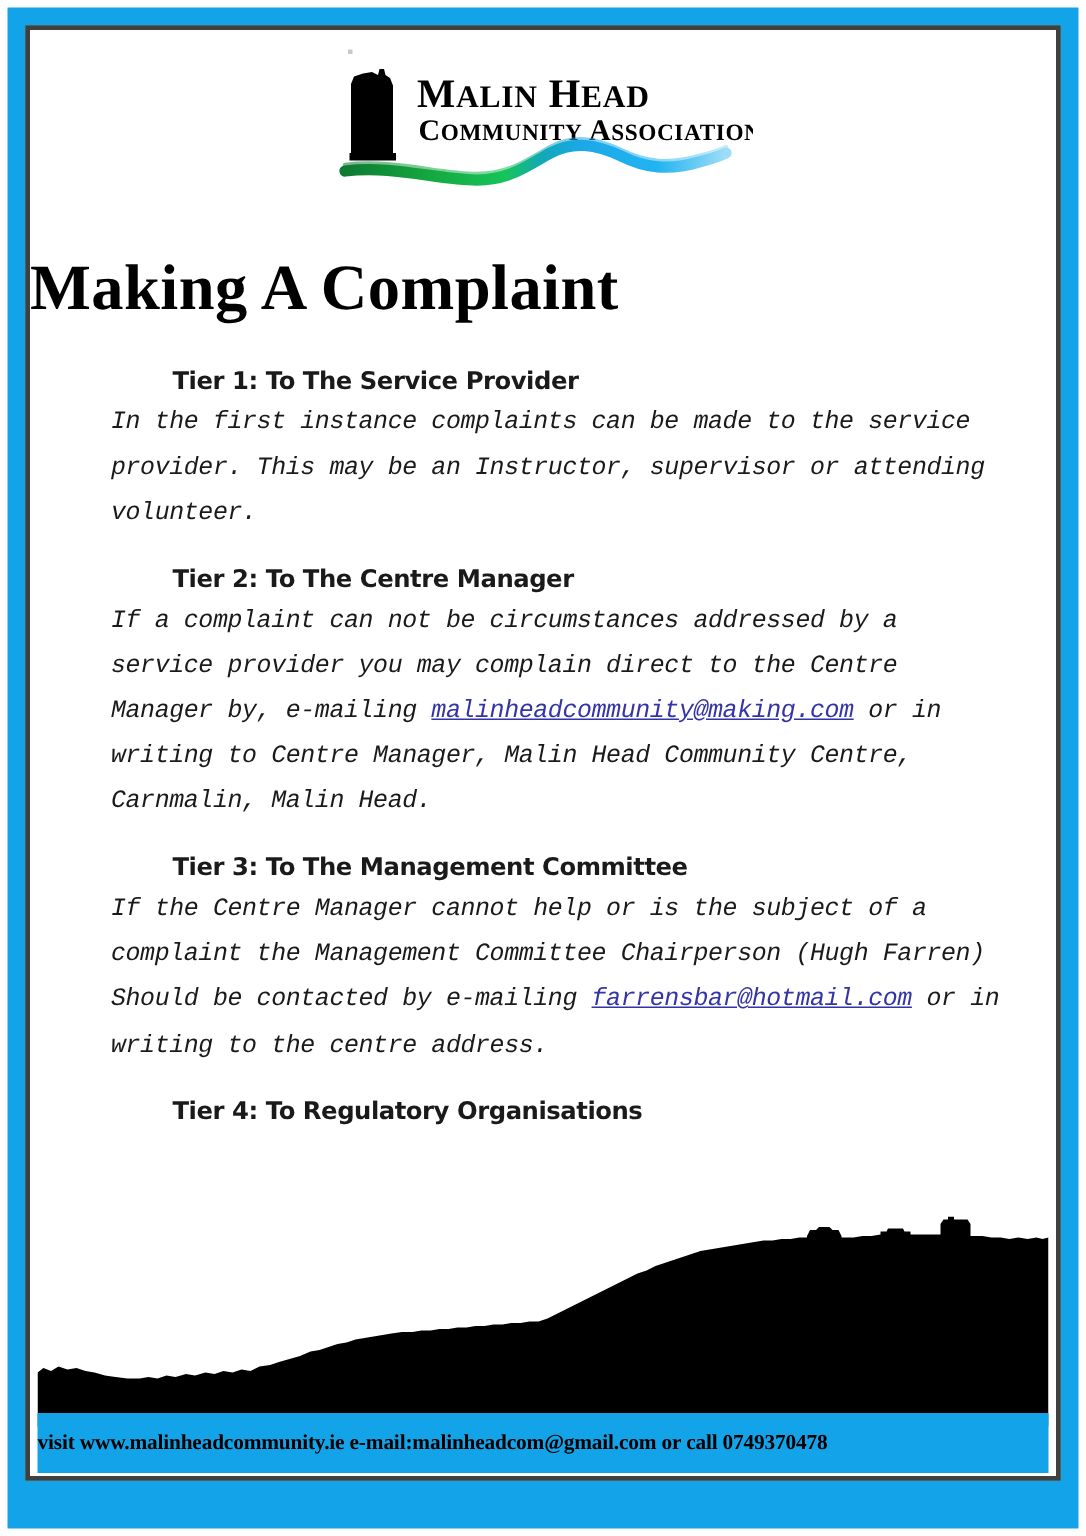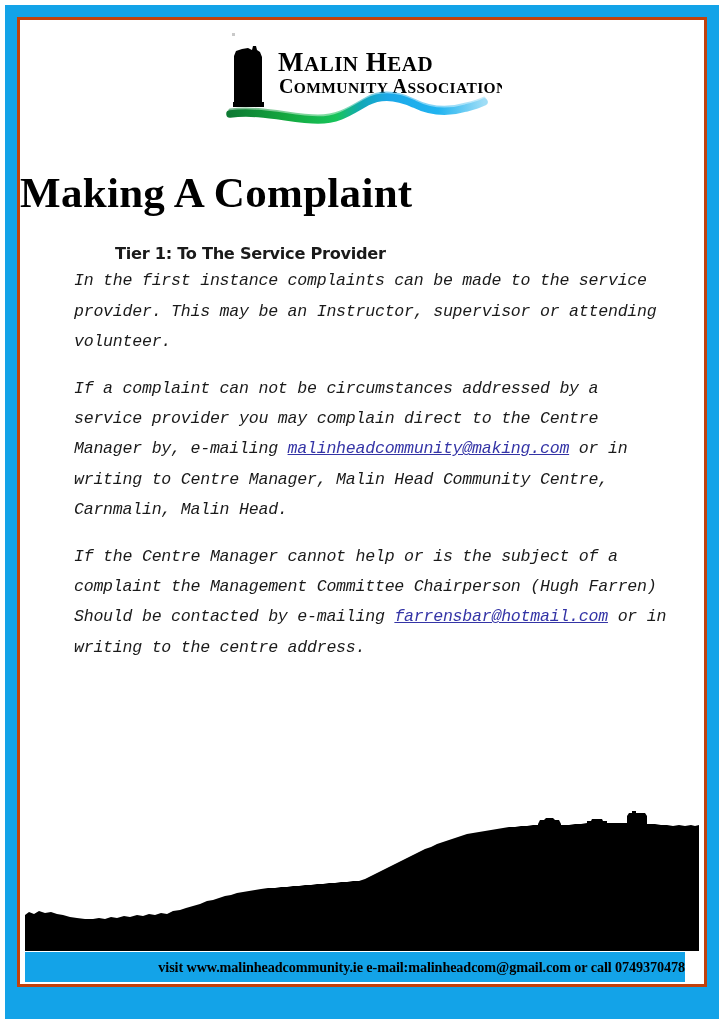--- a/index.html
+++ b/index.html
@@ -28,44 +28,44 @@
     width: 714px;
     height: 1014px;
     background: #13A3E8;
     box-sizing: border-box;
     padding: 12px 12px 0 12px;
   }
   .black-frame {
     position: relative;
     width: 690px;
     height: 970px;
-    border: 3px solid #c2410c;
+    border: 3px solid #404040;
     background: #a16207;
     box-sizing: border-box;
     overflow: hidden;
   }
   .page {
     position: relative;
     width: 100%;
     height: 100%;
     background: #ffffff;
     overflow: hidden;
   }
 
   
   .footer-bar {
     position: absolute;
     left: 5px;
-    right: 19px;
+    right: 5px;
     bottom: 2px;
-    height: 30px;
+    height: 40px;
     background: #13A3E8;
     display: flex;
     align-items: center;
-    justify-content: flex-end;
+    justify-content: flex-start;
   }
   .footer-text {
     font-family: "Liberation Serif", serif;
     font-weight: bold;
     font-size: 14.2px;
     color: #000000;
     letter-spacing: -0.1px;
     white-space: nowrap;
   }
 
@@ -195,28 +195,31 @@
         <div class="title">Making A Complaint</div>
 
         <div class="content">
 
           <div class="tier">
             <div class="tier-heading">Tier 1: To The Service Provider</div>
             <div class="tier-body"><span>In the first instance complaints can be made to the service provider. This may be an Instructor, supervisor or attending volunteer.</span></div>
           </div>
 
           <div class="tier">
+            <div class="tier-heading">Tier 2: To The Centre Manager</div>
             <div class="tier-body"><span>If a complaint can not be circumstances addressed by a service provider you may complain direct to the Centre Manager by, e-mailing </span><a class="email-link" href="#">malinheadcommunity@making.com</a><span> or in writing to Centre Manager, Malin Head Community Centre, Carnmalin, Malin Head.</span></div>
           </div>
 
           <div class="tier">
+            <div class="tier-heading">Tier 3: To The Management Committee</div>
             <div class="tier-body"><span>If the Centre Manager cannot help or is the subject of a complaint the Management Committee Chairperson (Hugh Farren) Should be contacted by e-mailing </span><a class="email-link" href="#">farrensbar@hotmail.com</a><span> or in writing to the centre address.</span></div>
           </div>
 
           <div class="tier">
+            <div class="tier-heading">Tier 4: To Regulatory Organisations</div>
           </div>
 
         </div>
 
         <div class="landscape">
           <svg viewBox="0 0 674 140" preserveAspectRatio="none" xmlns="http://www.w3.org/2000/svg">
             <path fill="#000000" d="
               M0,104 L4,101 L9,103 L14,100 L20,102 L26,101 L32,103 L38,104 L45,106 L52,107 L60,108 L68,108
               L74,107 L80,108 L86,106 L92,107 L99,105 L105,106 L112,104 L118,105 L124,103 L130,104
               L136,102 L142,103 L148,100 L155,99 L161,97 L168,95 L175,93 L182,90 L188,89 L194,87

